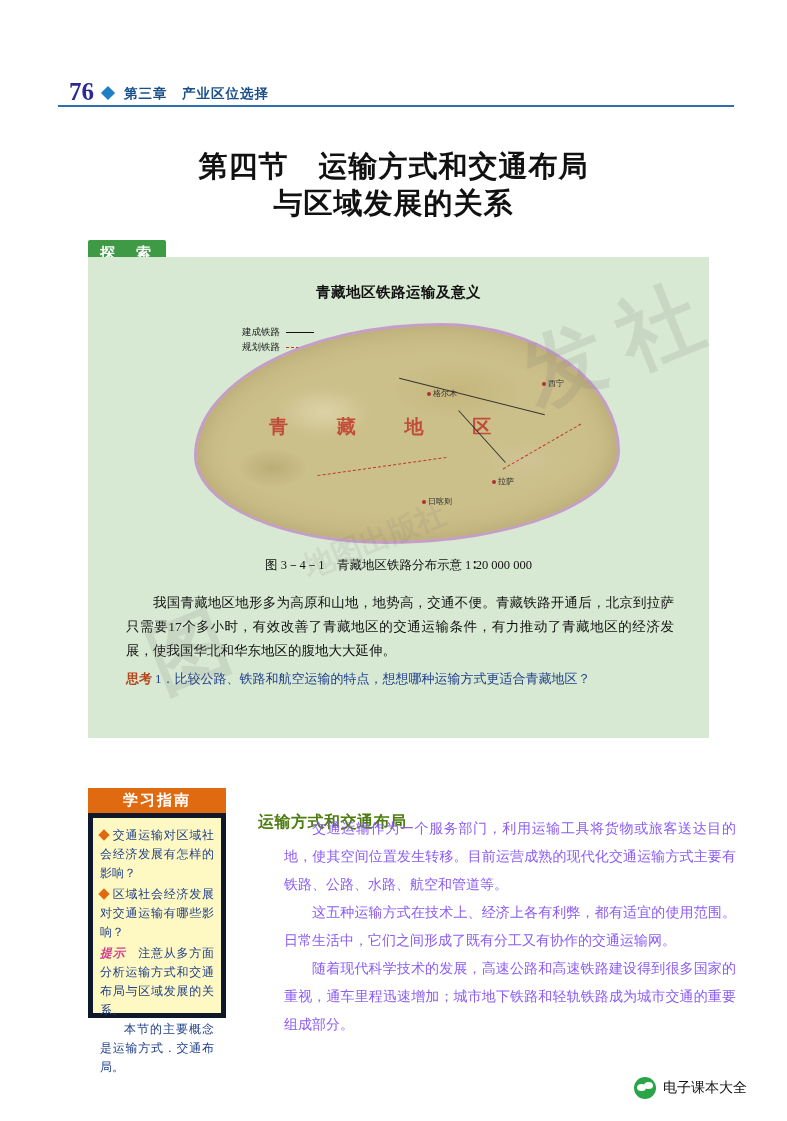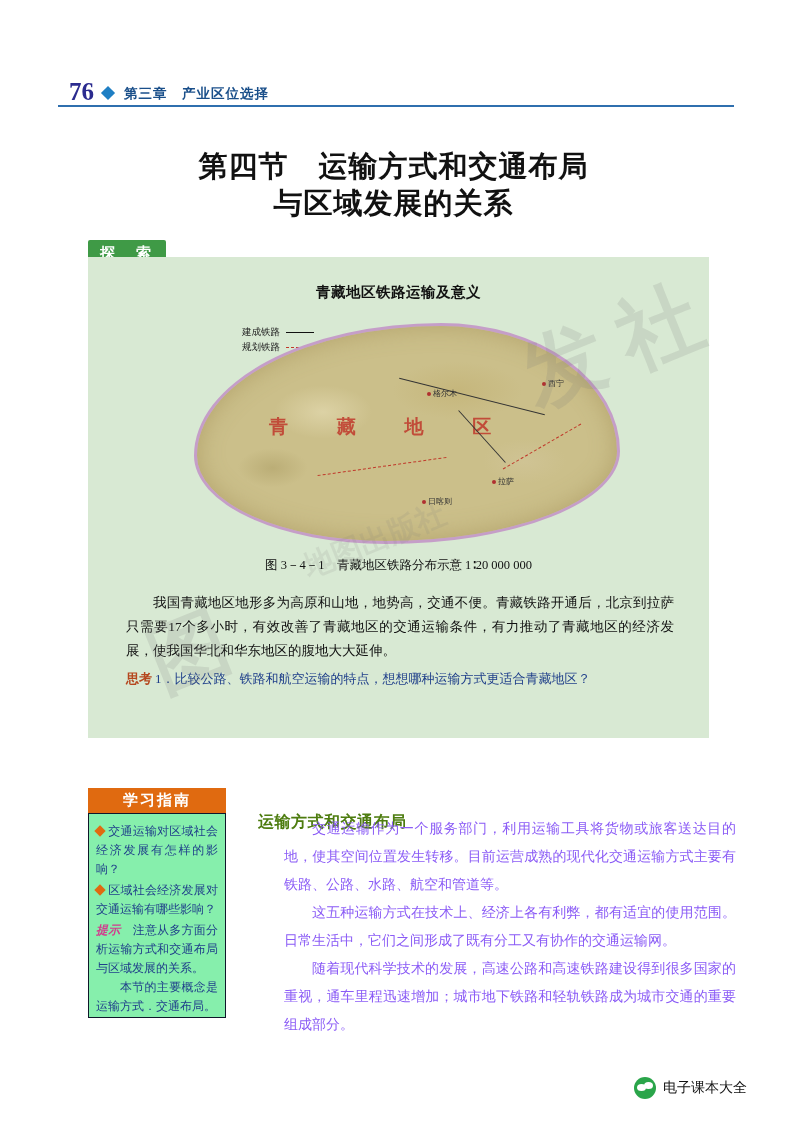--- a/index.html
+++ b/index.html
@@ -234,22 +234,22 @@
     text-align: center;
     line-height: 25px;
     letter-spacing: 2px;
   }
   .guide-box {
     position: absolute;
     left: 88px;
     top: 813px;
     width: 138px;
     height: 205px;
-    background: #86efac;
-    border: 1px solid #0f172a;
+    background: #fef9c3;
+    border: 5px solid #0f172a;
     box-sizing: border-box;
     padding: 8px 7px;
   }
   .guide-item {
     font-size: 12px;
     line-height: 19px;
     color: #1f3f8a;
     margin-bottom: 2px;
     text-align: justify;
   }

